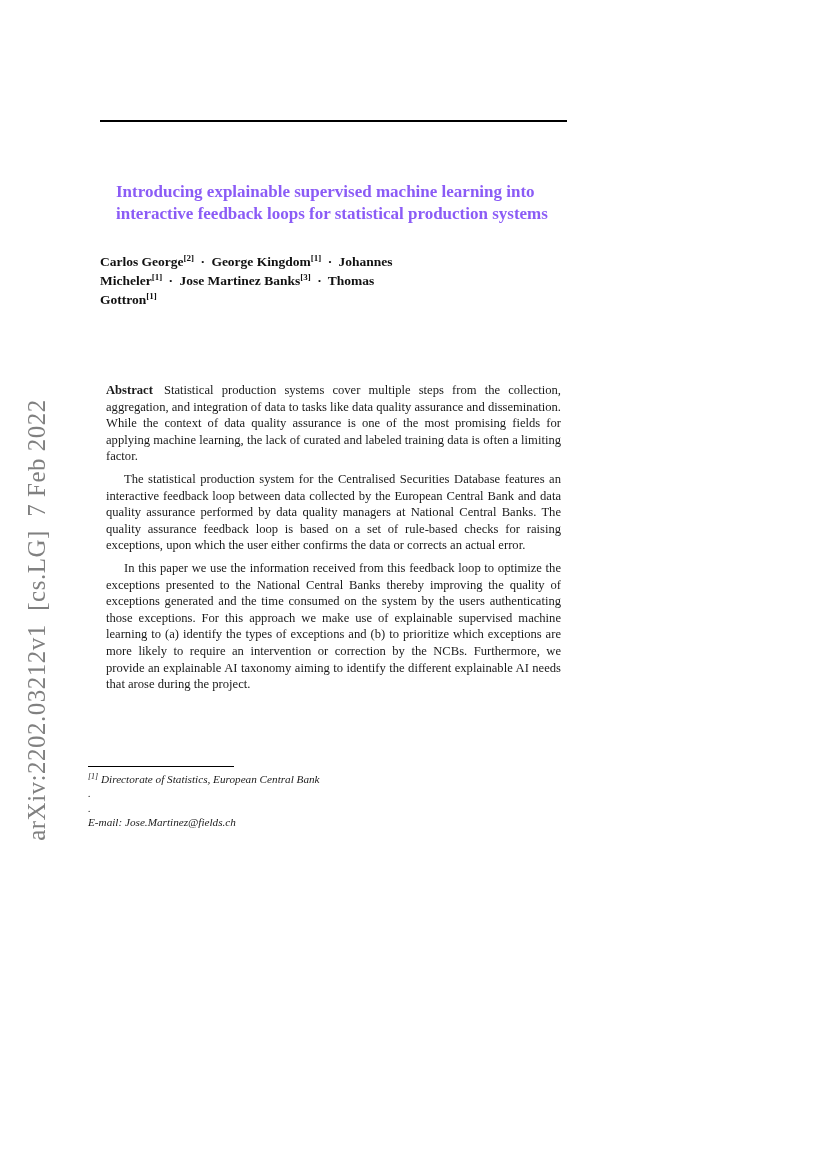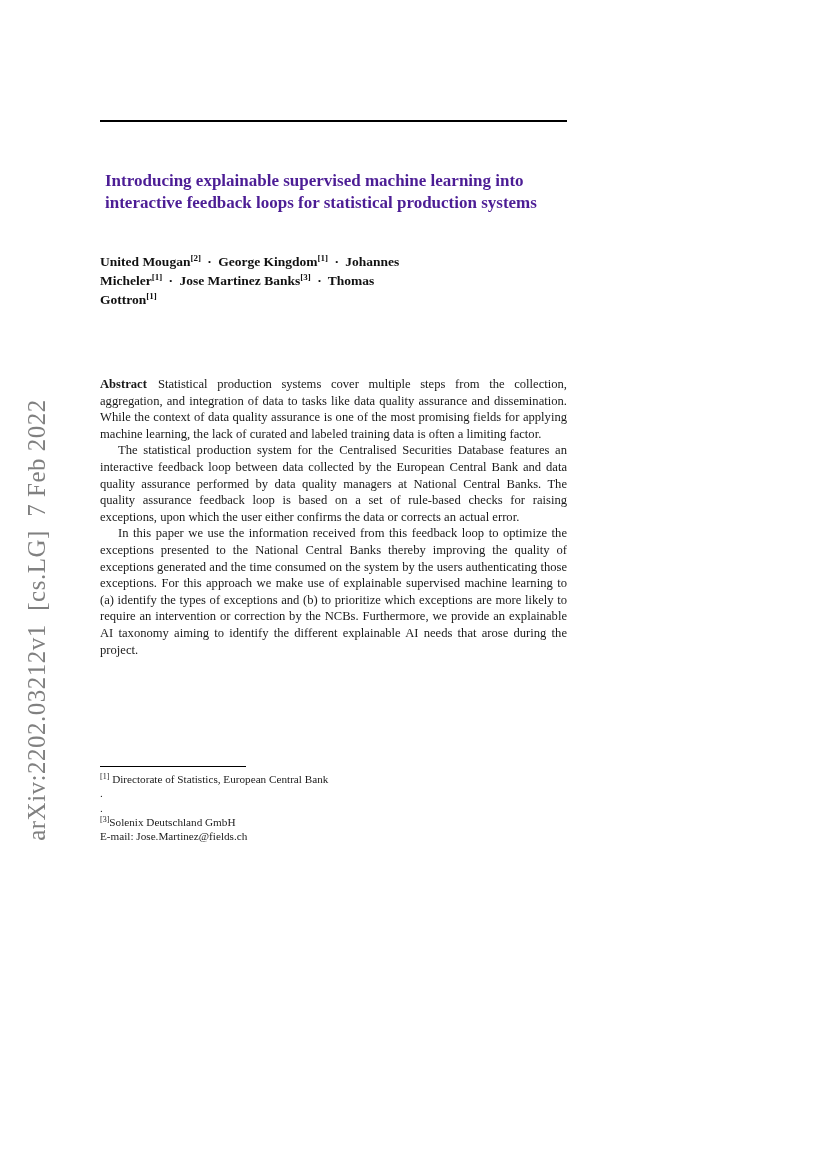--- a/index.html
+++ b/index.html
@@ -36,22 +36,22 @@
       background: #000000;
     }
     .title {
       position: absolute;
       left: 100px;
       top: 165px;
       width: 467px;
       font-size: 17px;
       line-height: 21.5px;
       font-weight: 700;
-      color: #4c1d95;
-      margin: 5px;
+      color: #8b5cf6;
+      margin: 16px;
     }
     .authors {
       position: absolute;
       left: 100px;
       top: 252px;
       width: 312px;
       font-size: 13.5px;
       line-height: 19px;
       font-weight: 700;
       margin: 0;
@@ -69,37 +69,38 @@
       position: absolute;
       left: 100px;
       top: 376px;
       width: 467px;
       font-size: 12.6px;
       line-height: 16.6px;
       text-align: justify;
       color: #1a1a1a;
     }
     .abstract p {
-      margin: 0;
+      margin: 6px;
     }
     .abstract p.indent {
       text-indent: 18px;
     }
     .abs-label {
       font-weight: 700;
       margin-right: 11px;
     }
     .footnote-section {
       position: absolute;
-      left: 100px;
+      left: 88px;
       top: 766px;
       width: 467px;
       font-size: 11.2px;
       line-height: 13.8px;
       color: #1a1a1a;
+      font-style: italic;
     }
     .footnote-rule {
       width: 146px;
       height: 1px;
       background: #000000;
       margin-bottom: 6px;
     }
     .footnote {
       margin: 0 0 1px 0;
     }
@@ -120,21 +121,21 @@
 
 <div class="page">
 
   <div class="watermark">arXiv:2202.03212v1  [cs.LG]  7 Feb 2022</div>
 
   <div class="top-rule"></div>
 
   <h1 class="title">Introducing explainable supervised machine learning into interactive feedback loops for statistical production systems</h1>
 
   <p class="authors">
-    <span><span>United Mougan</span><sup>[2]</sup></span>
+    <span><span>Carlos George</span><sup>[2]</sup></span>
     <span class="sep">·</span>
     <span><span>George Kingdom</span><sup>[1]</sup></span>
     <span class="sep">·</span>
     <span><span>Johannes Micheler</span><sup>[1]</sup></span>
     <span class="sep">·</span>
     <span><span>Jose Martinez Banks</span><sup>[3]</sup></span>
     <span class="sep">·</span>
     <span><span>Thomas Gottron</span><sup>[1]</sup></span>
   </p>
 
@@ -150,19 +151,18 @@
     <div class="footnote">
       <div class="fn-line"><sup>[1]</sup><span> Directorate of Statistics, European Central Bank</span></div>
       <div class="trailing">.</div>
     </div>
 
     <div class="footnote">
       <div class="trailing">.</div>
     </div>
 
     <div class="footnote">
-      <div class="fn-line"><sup>[3]</sup><span>Solenix Deutschland GmbH</span></div>
       <div class="fn-line">E-mail: Jose.Martinez@fields.ch</div>
       <div class="trailing"></div>
     </div>
   </div>
 
 </div>
 
 </body></html>

